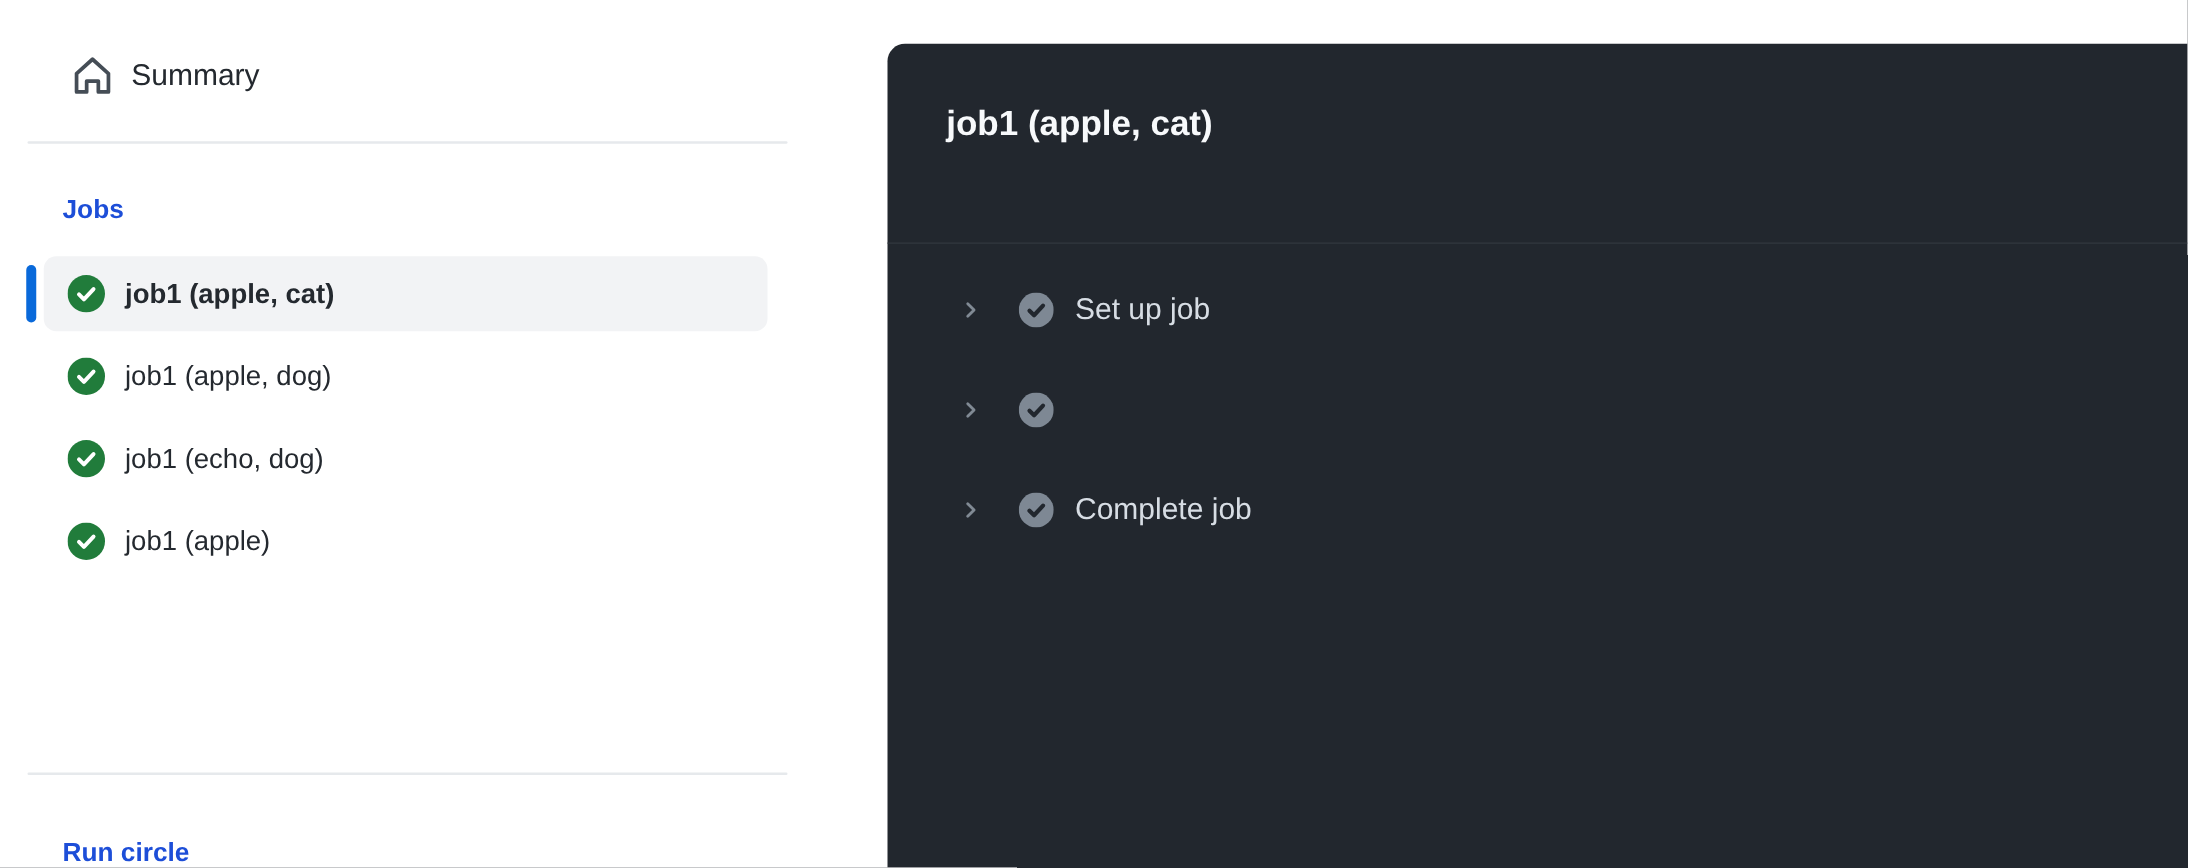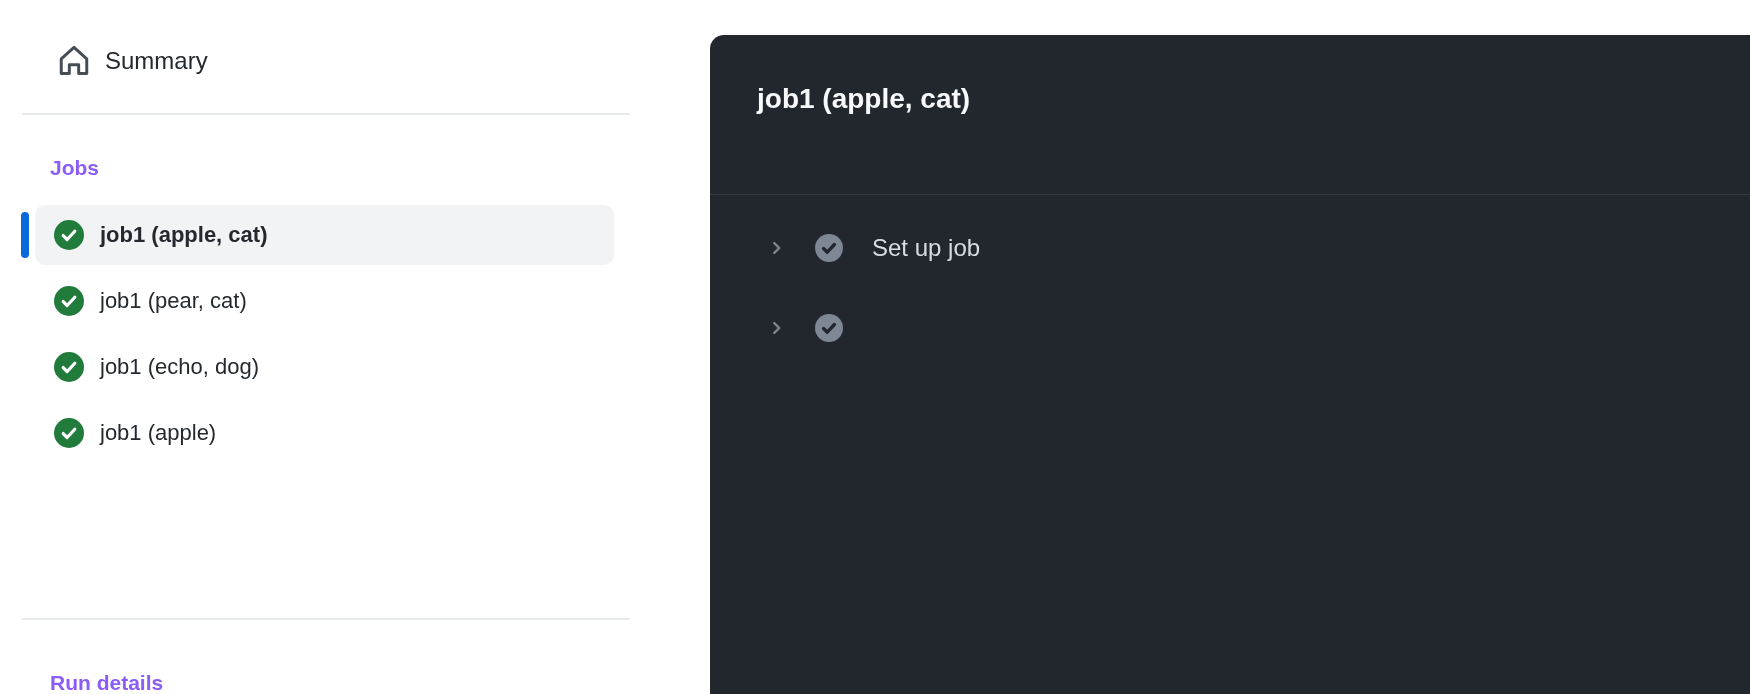--- a/index.html
+++ b/index.html
@@ -9,21 +9,21 @@
   
   .sidebar { position: absolute; left: 0; top: 0; width: 710px; height: 574px; background: #fff; }
 
   .summary-row { position: absolute; left: 57px; top: 44px; display: flex; align-items: center; gap: 14px; cursor: pointer; }
   .summary-row .label { font-size: 24px; color: var(--text-dark, #24292f); }
 
   .divider { position: absolute; left: 22px; width: 608px; height: 2px; background: var(--sidebar-divider, #e6e9ec); border-radius: 1px; }
   .divider.d1 { top: 113px; }
   .divider.d2 { top: 618px; }
 
-  .section-header { position: absolute; left: 50px; font-size: 21px; font-weight: bold; color: #8b5cf6; }
+  .section-header { position: absolute; left: 50px; font-size: 21px; font-weight: bold; color: #1d4ed8; }
   .jobs-header { top: 156px; }
   .run-details-header { top: 671px; }
 
   .job-list { position: absolute; left: 35px; top: 205px; width: 579px; }
   .job-item { position: relative; height: 60px; margin-bottom: 6px; display: flex; align-items: center; border-radius: 10px; cursor: pointer; }
   .job-item .check { margin-left: 19px; flex: 0 0 auto; display: block; }
   .job-item .job-label { margin-left: 16px; font-size: 22px; color: var(--text-dark, #24292f); white-space: nowrap; }
   .job-item.selected { background: var(--selected-row-bg, #f2f3f5); }
   .job-item.selected .job-label { font-weight: bold; }
   .job-item .active-bar { display: none; }
@@ -32,21 +32,21 @@
   
   .panel { position: absolute; left: 710px; top: 35px; width: 1040px; height: 659px; background: var(--panel-bg, #22272e); border-top-left-radius: 14px; }
   .panel-header { height: 160px; padding: 46px 40px 0 47px; border-bottom: 1px solid var(--panel-divider, #32383f); }
   .panel-title { font-size: 28px; font-weight: bold; color: #f7f9fb; line-height: 36px; white-space: nowrap; }
   .panel-status { margin-top: 10px; font-size: 21px; color: var(--muted-gray, #7b848f); line-height: 26px; white-space: nowrap; }
 
   .steps { margin-top: 13px; }
   .step-row { height: 80px; display: flex; align-items: center; cursor: pointer; }
   .step-row .chevron { margin-left: 58px; flex: 0 0 auto; display: block; }
   .step-row .step-check { margin-left: 29px; flex: 0 0 auto; display: block; }
-  .step-row .step-label { margin-left: 29px; font-size: 24px; color: var(--text-light, #d7dde4); white-space: nowrap; }
+  .step-row .step-label { margin-left: 17px; font-size: 24px; color: var(--text-light, #d7dde4); white-space: nowrap; }
 </style>
 </head>
 <body>
 
 <div class="sidebar">
 
   <div class="summary-row">
     <svg viewBox="0 0 16 16" width="34" height="34">
       <path d="M8 1.6 L14 7 L14 13.9 L10.2 13.9 L10.2 9.8 L5.8 9.8 L5.8 13.9 L2 13.9 L2 7 Z" fill="none" stroke="#454d56" stroke-width="1.4" stroke-linejoin="round" stroke-linecap="round"></path>
     </svg>
@@ -65,21 +65,21 @@
           <path d="M4.9 8.3 L7.0 10.4 L11.1 6.0" fill="none" stroke="#ffffff" stroke-width="1.7" stroke-linecap="round" stroke-linejoin="round"></path>
         </svg>
       <span class="job-label">job1 (apple, cat)</span>
     </div>
     <div class="job-item">
 
       <svg class="check" viewBox="0 0 16 16" width="30" height="30">
           <circle cx="8" cy="8" r="8" fill="var(--success-green,#217c3b)"></circle>
           <path d="M4.9 8.3 L7.0 10.4 L11.1 6.0" fill="none" stroke="#ffffff" stroke-width="1.7" stroke-linecap="round" stroke-linejoin="round"></path>
         </svg>
-      <span class="job-label">job1 (pear, cat)</span>
+      <span class="job-label">job1 (apple, dog)</span>
     </div>
     <div class="job-item">
 
       <svg class="check" viewBox="0 0 16 16" width="30" height="30">
           <circle cx="8" cy="8" r="8" fill="var(--success-green,#217c3b)"></circle>
           <path d="M4.9 8.3 L7.0 10.4 L11.1 6.0" fill="none" stroke="#ffffff" stroke-width="1.7" stroke-linecap="round" stroke-linejoin="round"></path>
         </svg>
       <span class="job-label">job1 (echo, dog)</span>
     </div>
     <div class="job-item">
@@ -87,21 +87,21 @@
       <svg class="check" viewBox="0 0 16 16" width="30" height="30">
           <circle cx="8" cy="8" r="8" fill="var(--success-green,#217c3b)"></circle>
           <path d="M4.9 8.3 L7.0 10.4 L11.1 6.0" fill="none" stroke="#ffffff" stroke-width="1.7" stroke-linecap="round" stroke-linejoin="round"></path>
         </svg>
       <span class="job-label">job1 (apple)</span>
     </div>
   </div>
 
   <div class="divider d2"></div>
 
-  <div class="section-header run-details-header">Run details</div>
+  <div class="section-header run-details-header">Run circle</div>
 
 </div>
 
 <div class="panel">
 
   <div class="panel-header">
     <div class="panel-title">job1 (apple, cat)</div>
   </div>
 
   <div class="steps">
@@ -117,15 +117,25 @@
     </div>
     <div class="step-row">
       <svg class="chevron" viewBox="0 0 16 16" width="18" height="18">
           <path d="M5.5 3.5 L10 8 L5.5 12.5" fill="none" stroke="#818a94" stroke-width="2" stroke-linecap="round" stroke-linejoin="round"></path>
         </svg>
       <svg class="step-check" viewBox="0 0 16 16" width="28" height="28">
           <circle cx="8" cy="8" r="8" fill="var(--step-circle-gray,#7e8894)"></circle>
           <path d="M4.9 8.3 L7.0 10.4 L11.1 6.0" fill="none" stroke="var(--panel-bg,#22272e)" stroke-width="1.9" stroke-linecap="round" stroke-linejoin="round"></path>
         </svg>
     </div>
+    <div class="step-row">
+      <svg class="chevron" viewBox="0 0 16 16" width="18" height="18">
+          <path d="M5.5 3.5 L10 8 L5.5 12.5" fill="none" stroke="#818a94" stroke-width="2" stroke-linecap="round" stroke-linejoin="round"></path>
+        </svg>
+      <svg class="step-check" viewBox="0 0 16 16" width="28" height="28">
+          <circle cx="8" cy="8" r="8" fill="var(--step-circle-gray,#7e8894)"></circle>
+          <path d="M4.9 8.3 L7.0 10.4 L11.1 6.0" fill="none" stroke="var(--panel-bg,#22272e)" stroke-width="1.9" stroke-linecap="round" stroke-linejoin="round"></path>
+        </svg>
+      <span class="step-label">Complete job</span>
+    </div>
   </div>
 
 </div>
 
 </body></html>

